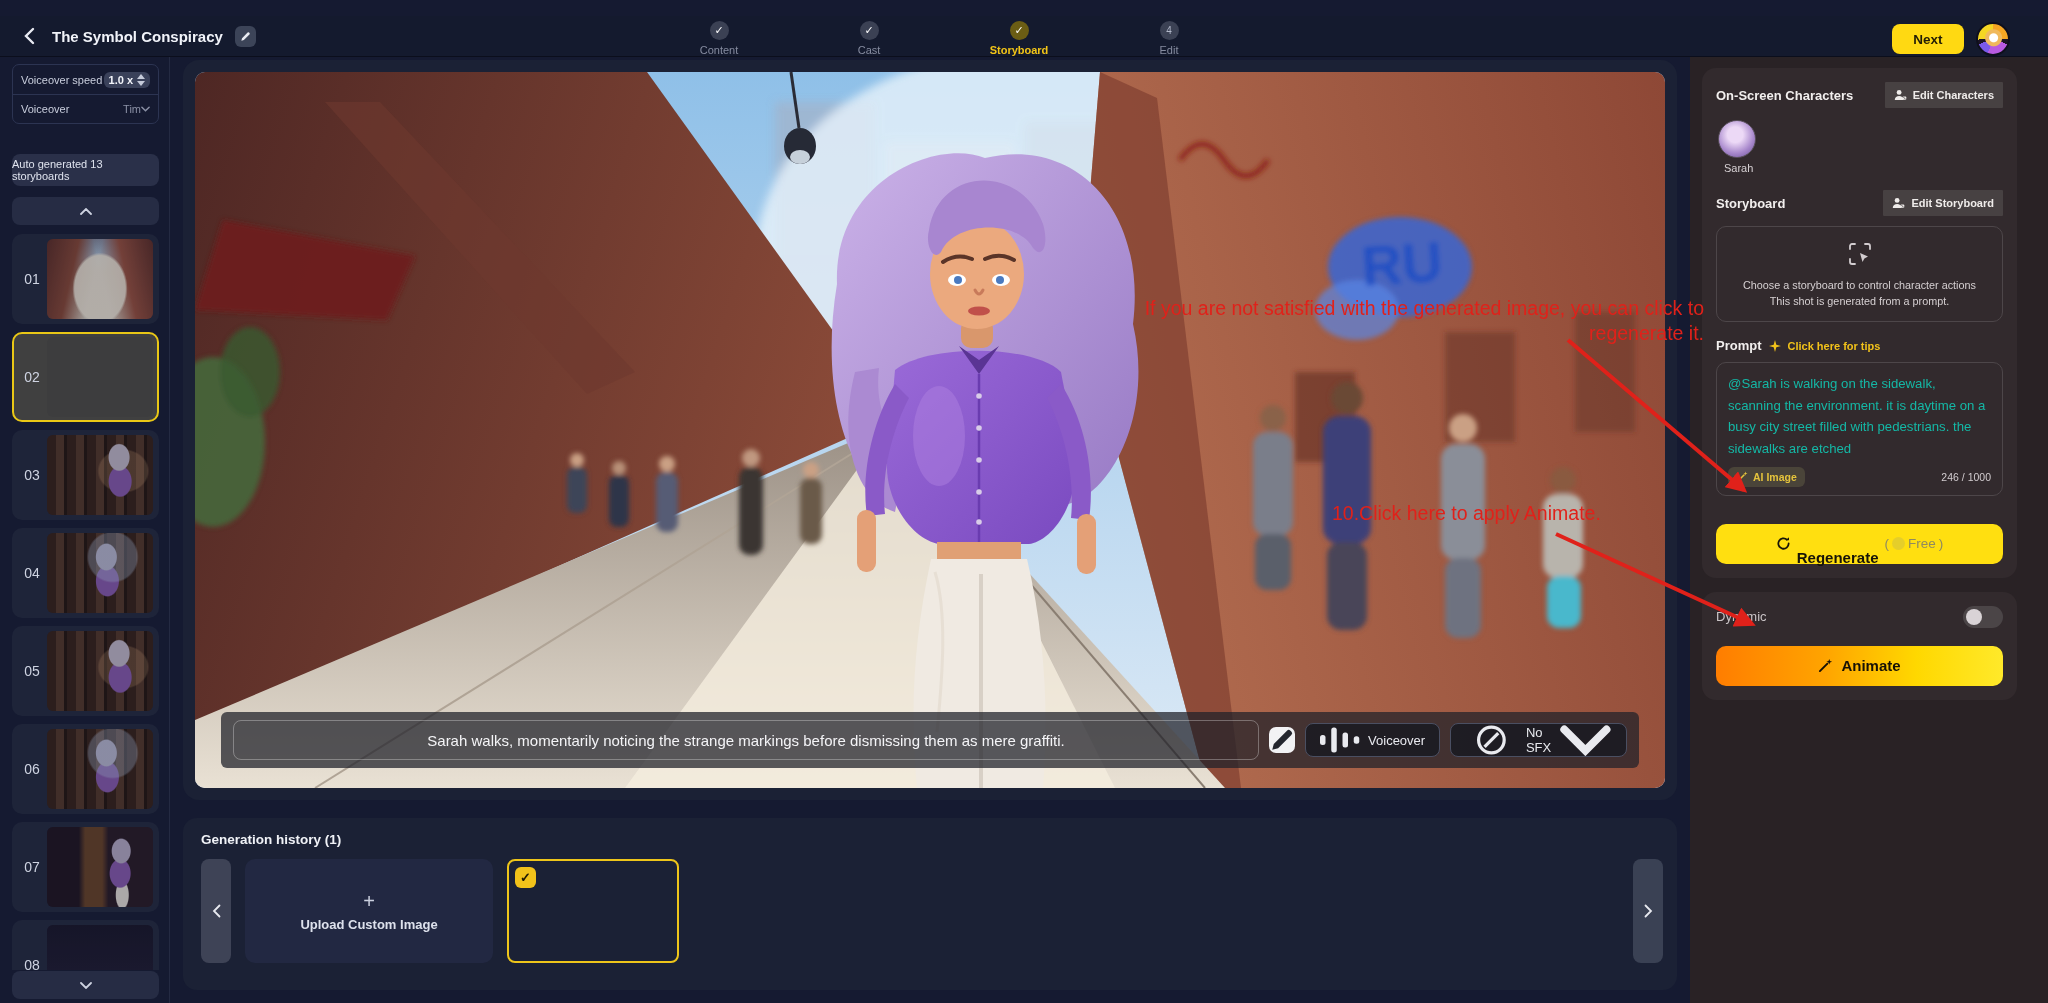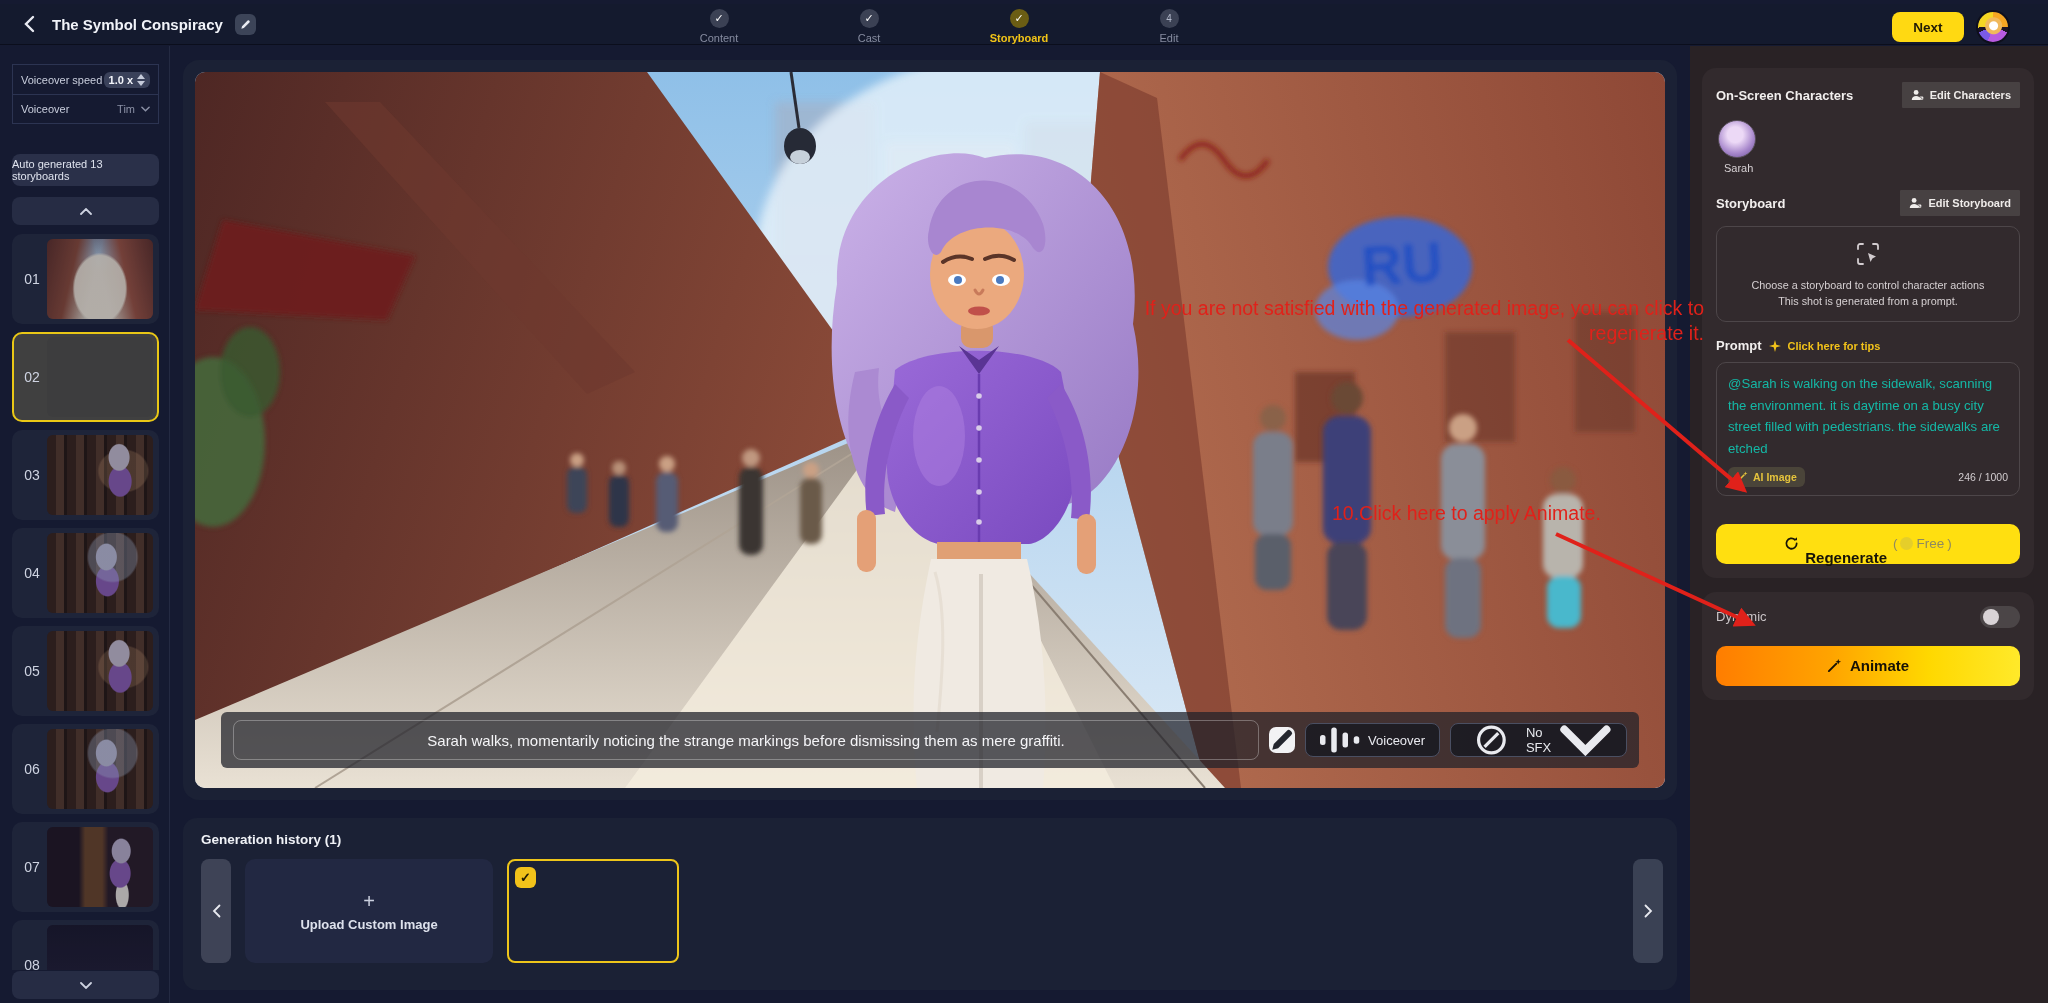--- a/index.html
+++ b/index.html
@@ -1,21 +1,21 @@
 <!DOCTYPE html>
 <html><head>
 <meta charset="utf-8">
 <style>
   html,body{margin:0;padding:0;background:#0e1122;}
   *{box-sizing:border-box;}
   #app{position:relative;width:2048px;height:1003px;overflow:hidden;
        background:#151a31;font-family:"Liberation Sans",sans-serif;color:#e8eaf2;}
 
   
-  .topbar{position:absolute;left:0;top:4px;width:2048px;height:41px;background:#141a2e;
+  .topbar{position:absolute;left:0;top:16px;width:2048px;height:41px;background:#141a2e;
           border-bottom:1px solid #0b0e1c;display:flex;align-items:center;z-index:30;}
   .back-btn{margin-left:16px;width:26px;height:26px;display:flex;align-items:center;justify-content:center;cursor:pointer;}
   .proj-title{margin-left:10px;font-size:15px;font-weight:700;color:#f1f3f9;}
   .title-edit{margin-left:12px;width:21px;height:21px;border-radius:6px;background:#3c4458;
               display:flex;align-items:center;justify-content:center;}
   .steps{position:absolute;left:944px;top:5px;transform:translateX(-50%);display:flex;gap:70px;}
   .step{display:flex;flex-direction:column;align-items:center;gap:4px;width:80px;}
   .step-dot{width:19px;height:19px;border-radius:50%;background:#3b4154;display:flex;align-items:center;
             justify-content:center;font-size:11px;color:#fff;}
   .step.active .step-dot{background:#6b5d14;}
@@ -26,30 +26,30 @@
             display:flex;align-items:center;justify-content:center;font-size:13.5px;font-weight:700;color:#221d06;cursor:pointer;}
   .avatar{position:absolute;right:38px;top:6px;width:34px;height:34px;border-radius:50%;
           background:
             radial-gradient(circle at 52% 46%, #ffffff 0 4px, #f0b95c 5px 8px, rgba(0,0,0,0) 9px),
             conic-gradient(#f5a623 0 90deg,#1c1424 90deg 110deg,#b85ae0 110deg 200deg,#7a5ae8 200deg 250deg,#1c1424 250deg 268deg,#f5d623 268deg 360deg);
           border:2px solid #0e0f1c;}
 
   
   .leftbar{position:absolute;left:0;top:46px;bottom:0;width:170px;padding:18px 10px 0 12px;
            border-right:1px solid #242a42;}
-  .vo-box{border:1px solid #2c3452;border-radius:0;overflow:hidden;}
+  .vo-box{border:1px solid #2c3452;border-radius:7px;overflow:hidden;}
   .vo-row{height:29px;display:flex;align-items:center;justify-content:space-between;padding:0 8px;}
   .vo-row + .vo-row{border-top:1px solid #2c3452;}
   .vo-label{font-size:11px;color:#c9cedd;}
   .speed-chip{display:flex;align-items:center;gap:4px;background:#3a415a;border-radius:6px;padding:2px 5px;}
   .speed-val{font-size:11px;font-weight:700;color:#f2f4fa;}
   .stepper{display:flex;flex-direction:column;gap:2px;}
   .tri-up{width:0;height:0;border-left:4px solid transparent;border-right:4px solid transparent;border-bottom:5px solid #c6cbda;}
   .tri-dn{width:0;height:0;border-left:4px solid transparent;border-right:4px solid transparent;border-top:5px solid #c6cbda;}
-  .vo-value{display:flex;align-items:center;gap:6px;font-size:11px;color:#8b91a6;}
+  .vo-value{display:flex;align-items:center;font-size:11px;color:#8b91a6;}
   .auto-btn{margin-top:30px;height:32px;border-radius:8px;background:#2a3049;display:flex;align-items:center;
             justify-content:center;font-size:11px;color:#dfe3ee;cursor:pointer;}
   .collapse-btn{margin-top:11px;height:28px;border-radius:8px;background:#262c44;display:flex;align-items:center;
                 justify-content:center;cursor:pointer;}
   .thumb-list{margin-top:9px;display:flex;flex-direction:column;gap:8px;height:736px;overflow:hidden;}
   .thumb-card{flex:0 0 90px;background:#1e2439;border:2px solid transparent;border-radius:10px;
               display:flex;align-items:center;padding:0 4px 0 6px;gap:3px;cursor:pointer;}
   .thumb-card.selected{border-color:#e9c716;background:#404040;}
   .thumb-num{width:24px;font-size:14px;color:#ced3e1;text-align:center;}
   .thumb-img{flex:1;height:80px;border-radius:6px;overflow:hidden;position:relative;}
@@ -121,21 +121,21 @@
   .hist-nav.right{position:absolute;right:-4px;top:0;height:104px;background:#3a4154;}
   .upload-card{width:248px;border-radius:10px;background:#222842;display:flex;flex-direction:column;
                align-items:center;justify-content:center;gap:6px;cursor:pointer;}
   .plus{font-size:20px;color:#ccd1e0;line-height:1;}
   .upload-label{font-size:13px;font-weight:700;color:#dde1ec;}
   .hist-thumb{width:172px;border:2px solid #eec51a;border-radius:8px;position:relative;cursor:pointer;overflow:hidden;}
   .check-badge{position:absolute;top:6px;left:6px;width:21px;height:21px;border-radius:6px;background:#f2c21a;
                display:flex;align-items:center;justify-content:center;font-size:13px;font-weight:700;color:#201a04;}
 
   
-  .rightbar{position:absolute;left:1690px;top:46px;right:0;bottom:0;background:#292225;padding:22px 14px 0 12px;}
+  .rightbar{position:absolute;left:1690px;top:46px;right:0;bottom:0;background:#292225;padding:22px 31px 0 12px;}
   .rp-card{background:#322a2d;border-radius:14px;padding:14px 14px;}
   .rp-row{display:flex;align-items:center;justify-content:space-between;}
   .rp-h{font-size:13px;font-weight:700;color:#f2efee;}
   .rp-btn{height:26px;border-radius:1px;background:#474142;display:flex;align-items:center;gap:6px;
           padding:0 9px;font-size:11px;font-weight:700;color:#efecea;cursor:pointer;text-align:right;}
   .rp-avatar{margin:12px 0 4px 2px;width:38px;height:38px;border-radius:50%;
              background:radial-gradient(circle at 45% 38%, #ecd9f6 0 26%, #a888cc 62%, #644a90 100%);
              border:1px solid #59505c;}
   .rp-name{margin-left:8px;font-size:11px;color:#d7d1d4;}
   .mt14{margin-top:16px;}

